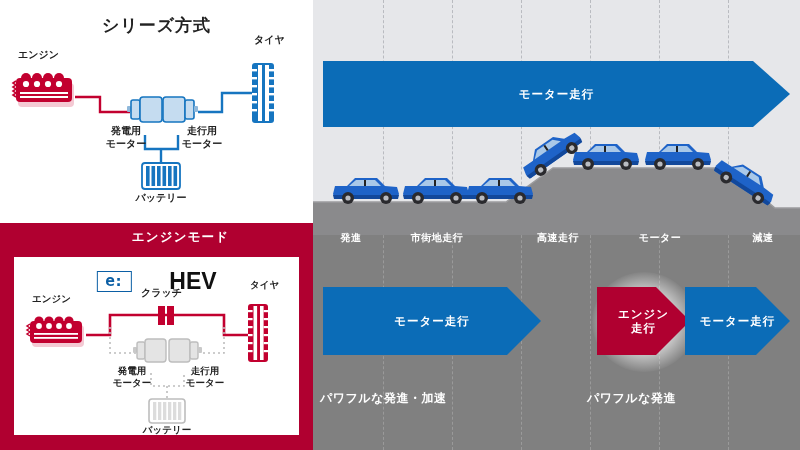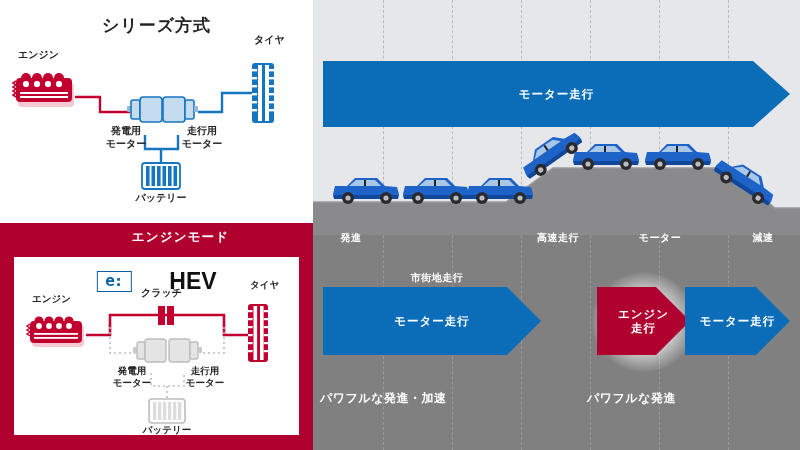--- a/index.html
+++ b/index.html
@@ -368,21 +368,21 @@
         <path d="M2,21 L68,21 L67,25 L3,25 Z" fill="#12489B"></path>
         <circle cx="17" cy="24" r="6" fill="#2A2A2E"></circle>
           <circle cx="17" cy="24" r="2.6" fill="#B9BCC2"></circle>
         <circle cx="55" cy="24" r="6" fill="#2A2A2E"></circle>
           <circle cx="55" cy="24" r="2.6" fill="#B9BCC2"></circle>
       </g>
     </svg>
 
     <div class="labels-row">
       <div class="lbl" style="left:38px;">発進</div>
-      <div class="lbl" style="left:124px;margin-top:40px;">市街地走行</div>
+      <div class="lbl" style="left:124px;">市街地走行</div>
       <div class="lbl" style="left:245px;">高速走行</div>
       <div class="lbl" style="left:347px;">モーター</div>
       <div class="lbl" style="left:450px;">減速</div>
     </div>
 
     <div style="position:absolute;left:279px;top:272px;width:104px;height:100px;border-radius:50%;
                 background:radial-gradient(ellipse at center, rgba(255,255,255,.95) 0%, rgba(255,255,255,.55) 45%, rgba(255,255,255,0) 72%);"></div>
 
     <div class="arrow-wrap" style="left:10px;top:287px;width:218px;height:68px;">
       <svg width="218" height="68" viewBox="0 0 218 68" xmlns="http://www.w3.org/2000/svg" style="position:absolute;left:0;top:0;">

